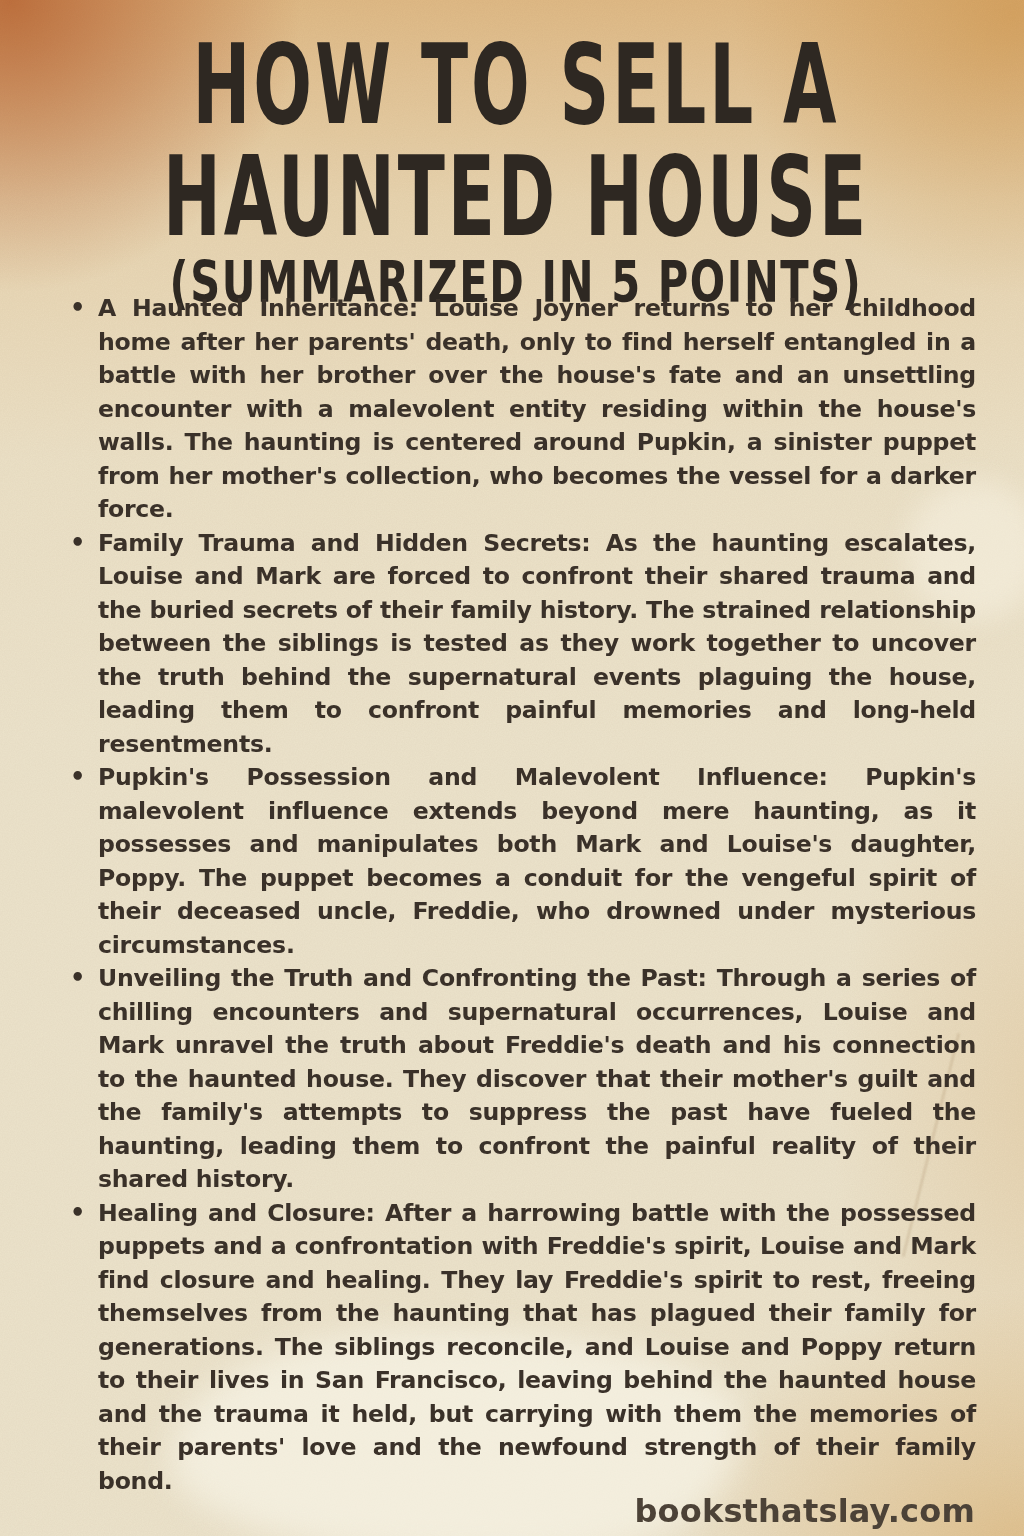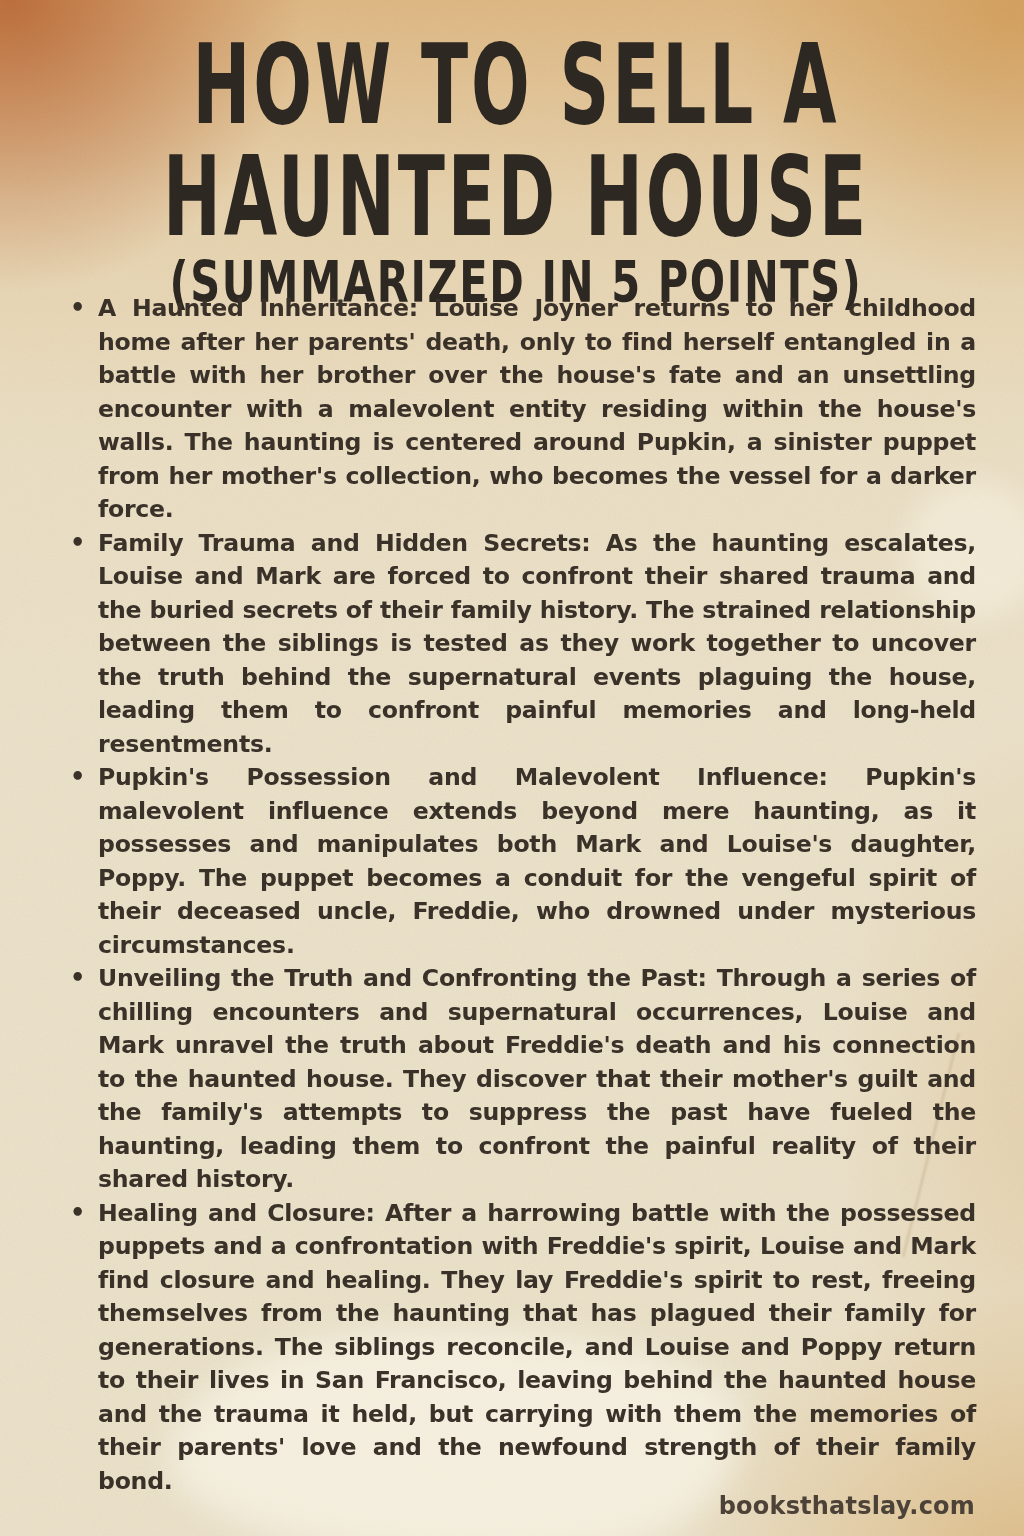--- a/index.html
+++ b/index.html
@@ -107,21 +107,21 @@
     left: 4px;
     top: 0;
     font-size: 24px;
   }
 
   .footer {
     position: absolute;
     right: 49px;
     top: 1492px;
     font-weight: bold;
-    font-size: 24px;
+    font-size: 32px;
     letter-spacing: 0.2px;
     color: #4c4237;
   }
 </style>
 </head>
 <body>
 
 <div class="page">
 
   <svg class="texture" width="1024" height="1536" aria-hidden="true">

